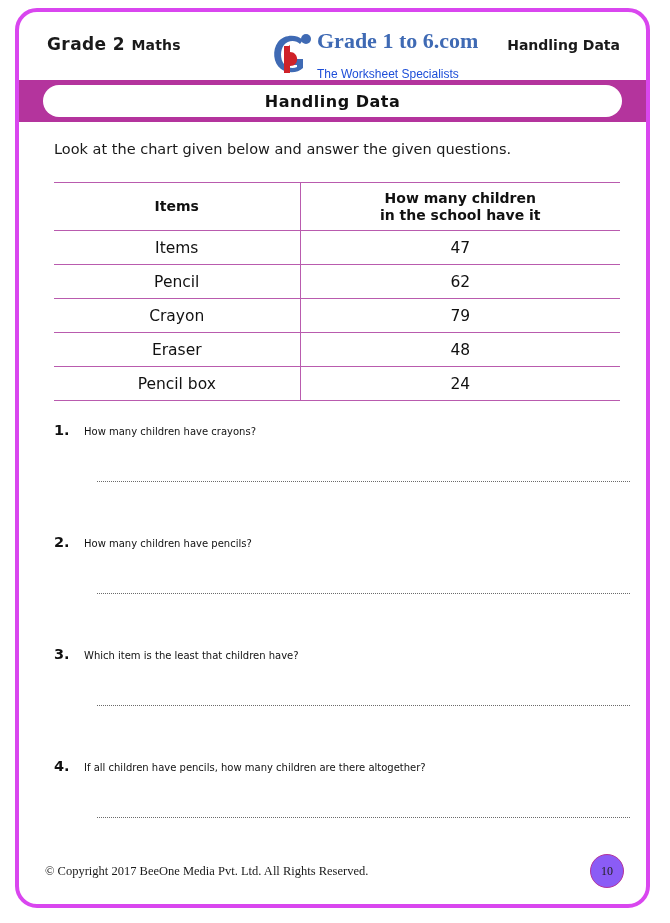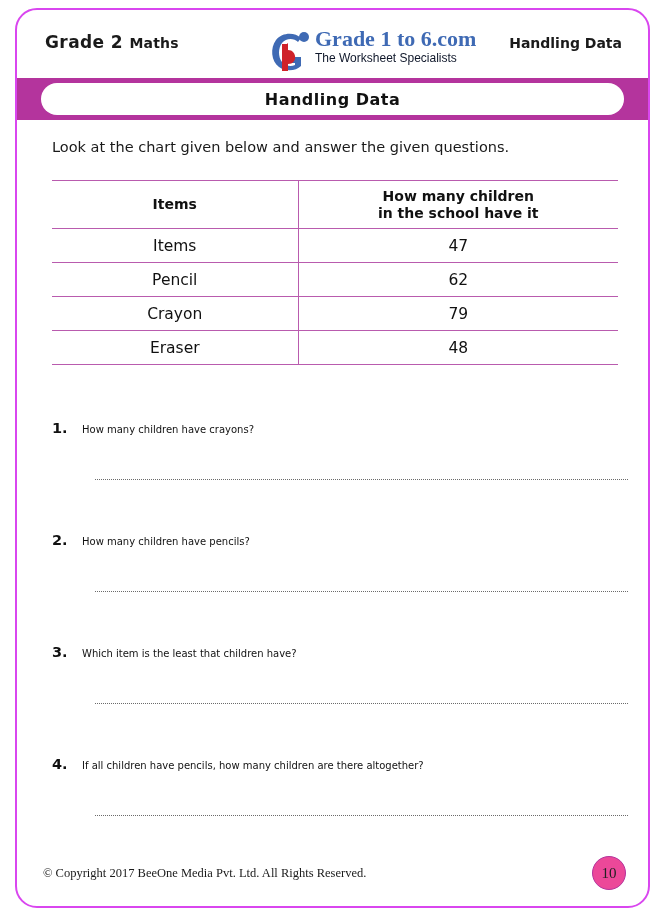--- a/index.html
+++ b/index.html
@@ -16,21 +16,21 @@
   }
 
   
   #page-frame {
     position: absolute;
     left: 15px;
     top: 8px;
     width: 635px;
     height: 900px;
     box-sizing: border-box;
-    border: 2px solid #d946ef;
+    border: 4px solid #d946ef;
     border-radius: 22px;
     background: #ffffff;
   }
 
   
   #header {
     position: absolute;
     left: 0;
     top: 0;
     width: 100%;
@@ -87,24 +87,24 @@
     font-family: "Liberation Serif", serif;
     font-size: 22px;
     font-weight: bold;
     color: #3f6ab4;
     line-height: 22px;
     white-space: nowrap;
   }
   #logo-tagline {
     font-family: "Liberation Sans", sans-serif;
     font-size: 12px;
-    color: #0f172a;
+    color: #1d4ed8;
     line-height: 15px;
     white-space: nowrap;
-    margin-top: 1px;
+    margin-top: 15px;
   }
 
   
   #title-banner {
     position: absolute;
     left: 0;
     top: 68px;
     width: 100%;
     height: 42px;
     background: #b4349d;
@@ -227,27 +227,27 @@
     color: #1a1a1a;
     white-space: nowrap;
   }
   #page-number {
     position: absolute;
     right: 22px;
     top: 0px;
     width: 32px;
     height: 32px;
     border-radius: 50%;
-    background: #ec4899;
+    background: #8b5cf6;
     border: 1.6px solid #b4349d;
     display: flex;
     align-items: center;
     justify-content: center;
     font-family: "Liberation Serif", serif;
-    font-size: 15px;
+    font-size: 12px;
     color: #222222;
   }
 </style>
 </head>
 <body>
 
 <div id="page-frame">
 
   <div id="header">
 
@@ -309,20 +309,24 @@
           <td class="col-count">62</td>
         </tr>
         <tr>
           <td class="col-item">Crayon</td>
           <td class="col-count">79</td>
         </tr>
         <tr>
           <td class="col-item">Eraser</td>
           <td class="col-count">48</td>
         </tr>
+        <tr>
+          <td class="col-item">Pencil box</td>
+          <td class="col-count">24</td>
+        </tr>
       </tbody>
     </table>
 
     <div id="questions">
 
       <div class="question-block">
         <div class="q-row">
           <span class="q-num">1.</span>
           <span class="q-text">How many children have crayons?</span>
         </div>

